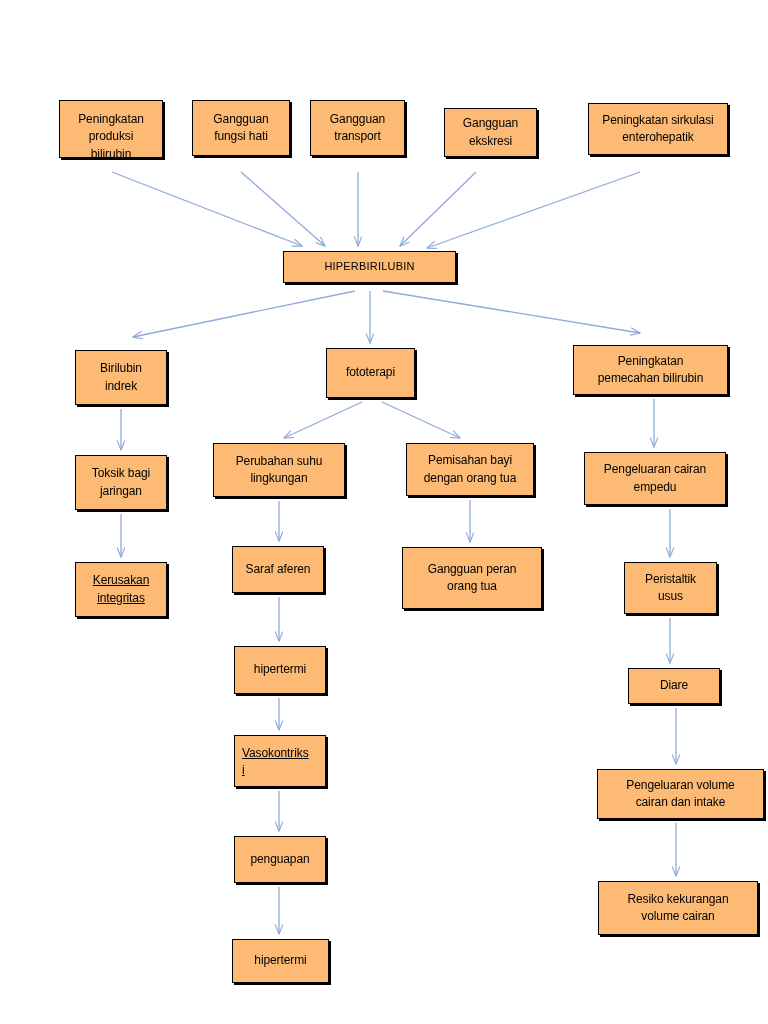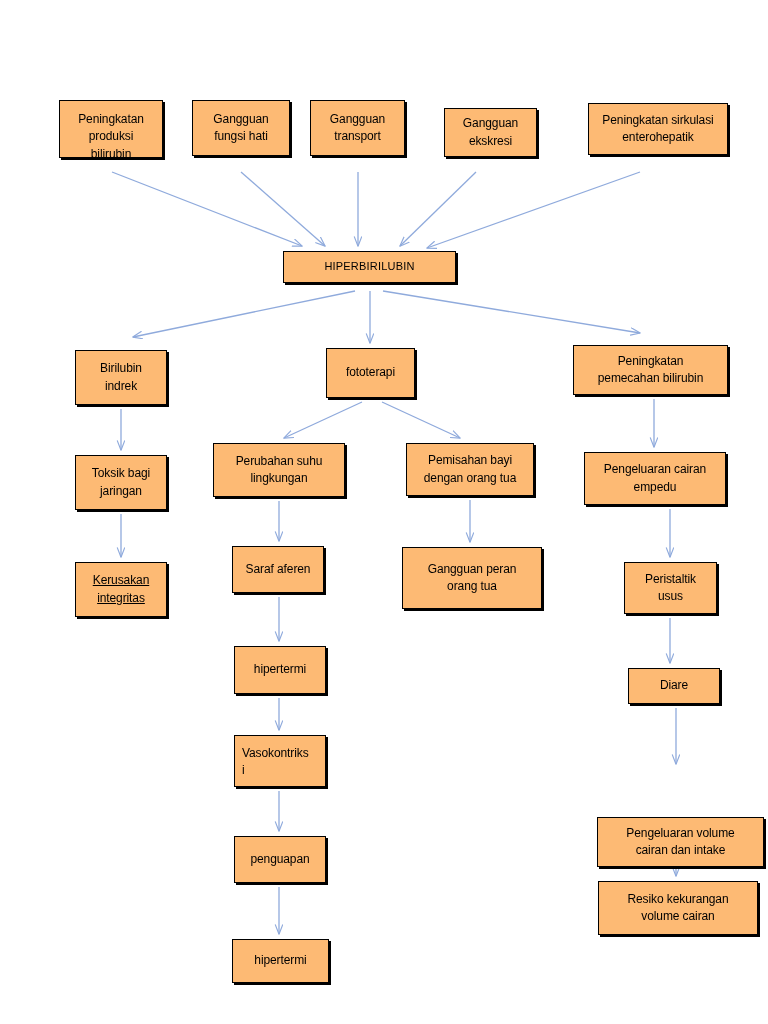--- a/index.html
+++ b/index.html
@@ -170,24 +170,24 @@
       </div>
       <div class="node" style="left: 624px; top: 562px; width: 93px; height: 52px; border-color: rgb(0, 0, 0);">
         <span class="label">Peristaltik<br>usus</span>
       </div>
       <div class="node" style="left: 234px; top: 646px; width: 92px; height: 48px; border-color: rgb(0, 0, 0);">
         <span class="label">hipertermi</span>
       </div>
       <div class="node" style="left: 628px; top: 668px; width: 92px; height: 36px; border-color: rgb(0, 0, 0);">
         <span class="label">Diare</span>
       </div>
-      <div class="node leftwrap" style="left: 234px; top: 735px; width: 92px; height: 52px; border-color: rgb(0, 0, 0);">
+      <div class="node leftwrap" style="left: 234px; top: 735px; width: 92px; height: 52px; border-color: rgb(0, 0, 0); text-decoration: underline;">
         <span class="label">Vasokontriks<br>i</span>
       </div>
-      <div class="node" style="left: 597px; top: 769px; width: 167px; height: 50px; border-color: rgb(0, 0, 0); margin-top: 48px;">
+      <div class="node" style="left: 597px; top: 769px; width: 167px; height: 50px; border-color: rgb(0, 0, 0);">
         <span class="label">Pengeluaran volume<br>cairan dan intake</span>
       </div>
       <div class="node" style="left: 234px; top: 836px; width: 92px; height: 47px; border-color: rgb(0, 0, 0);">
         <span class="label">penguapan</span>
       </div>
       <div class="node" style="left: 598px; top: 881px; width: 160px; height: 54px; border-color: rgb(0, 0, 0);">
         <span class="label">Resiko kekurangan<br>volume cairan</span>
       </div>
       <div class="node" style="left: 232px; top: 939px; width: 97px; height: 44px; border-color: rgb(0, 0, 0);">
         <span class="label">hipertermi</span>

